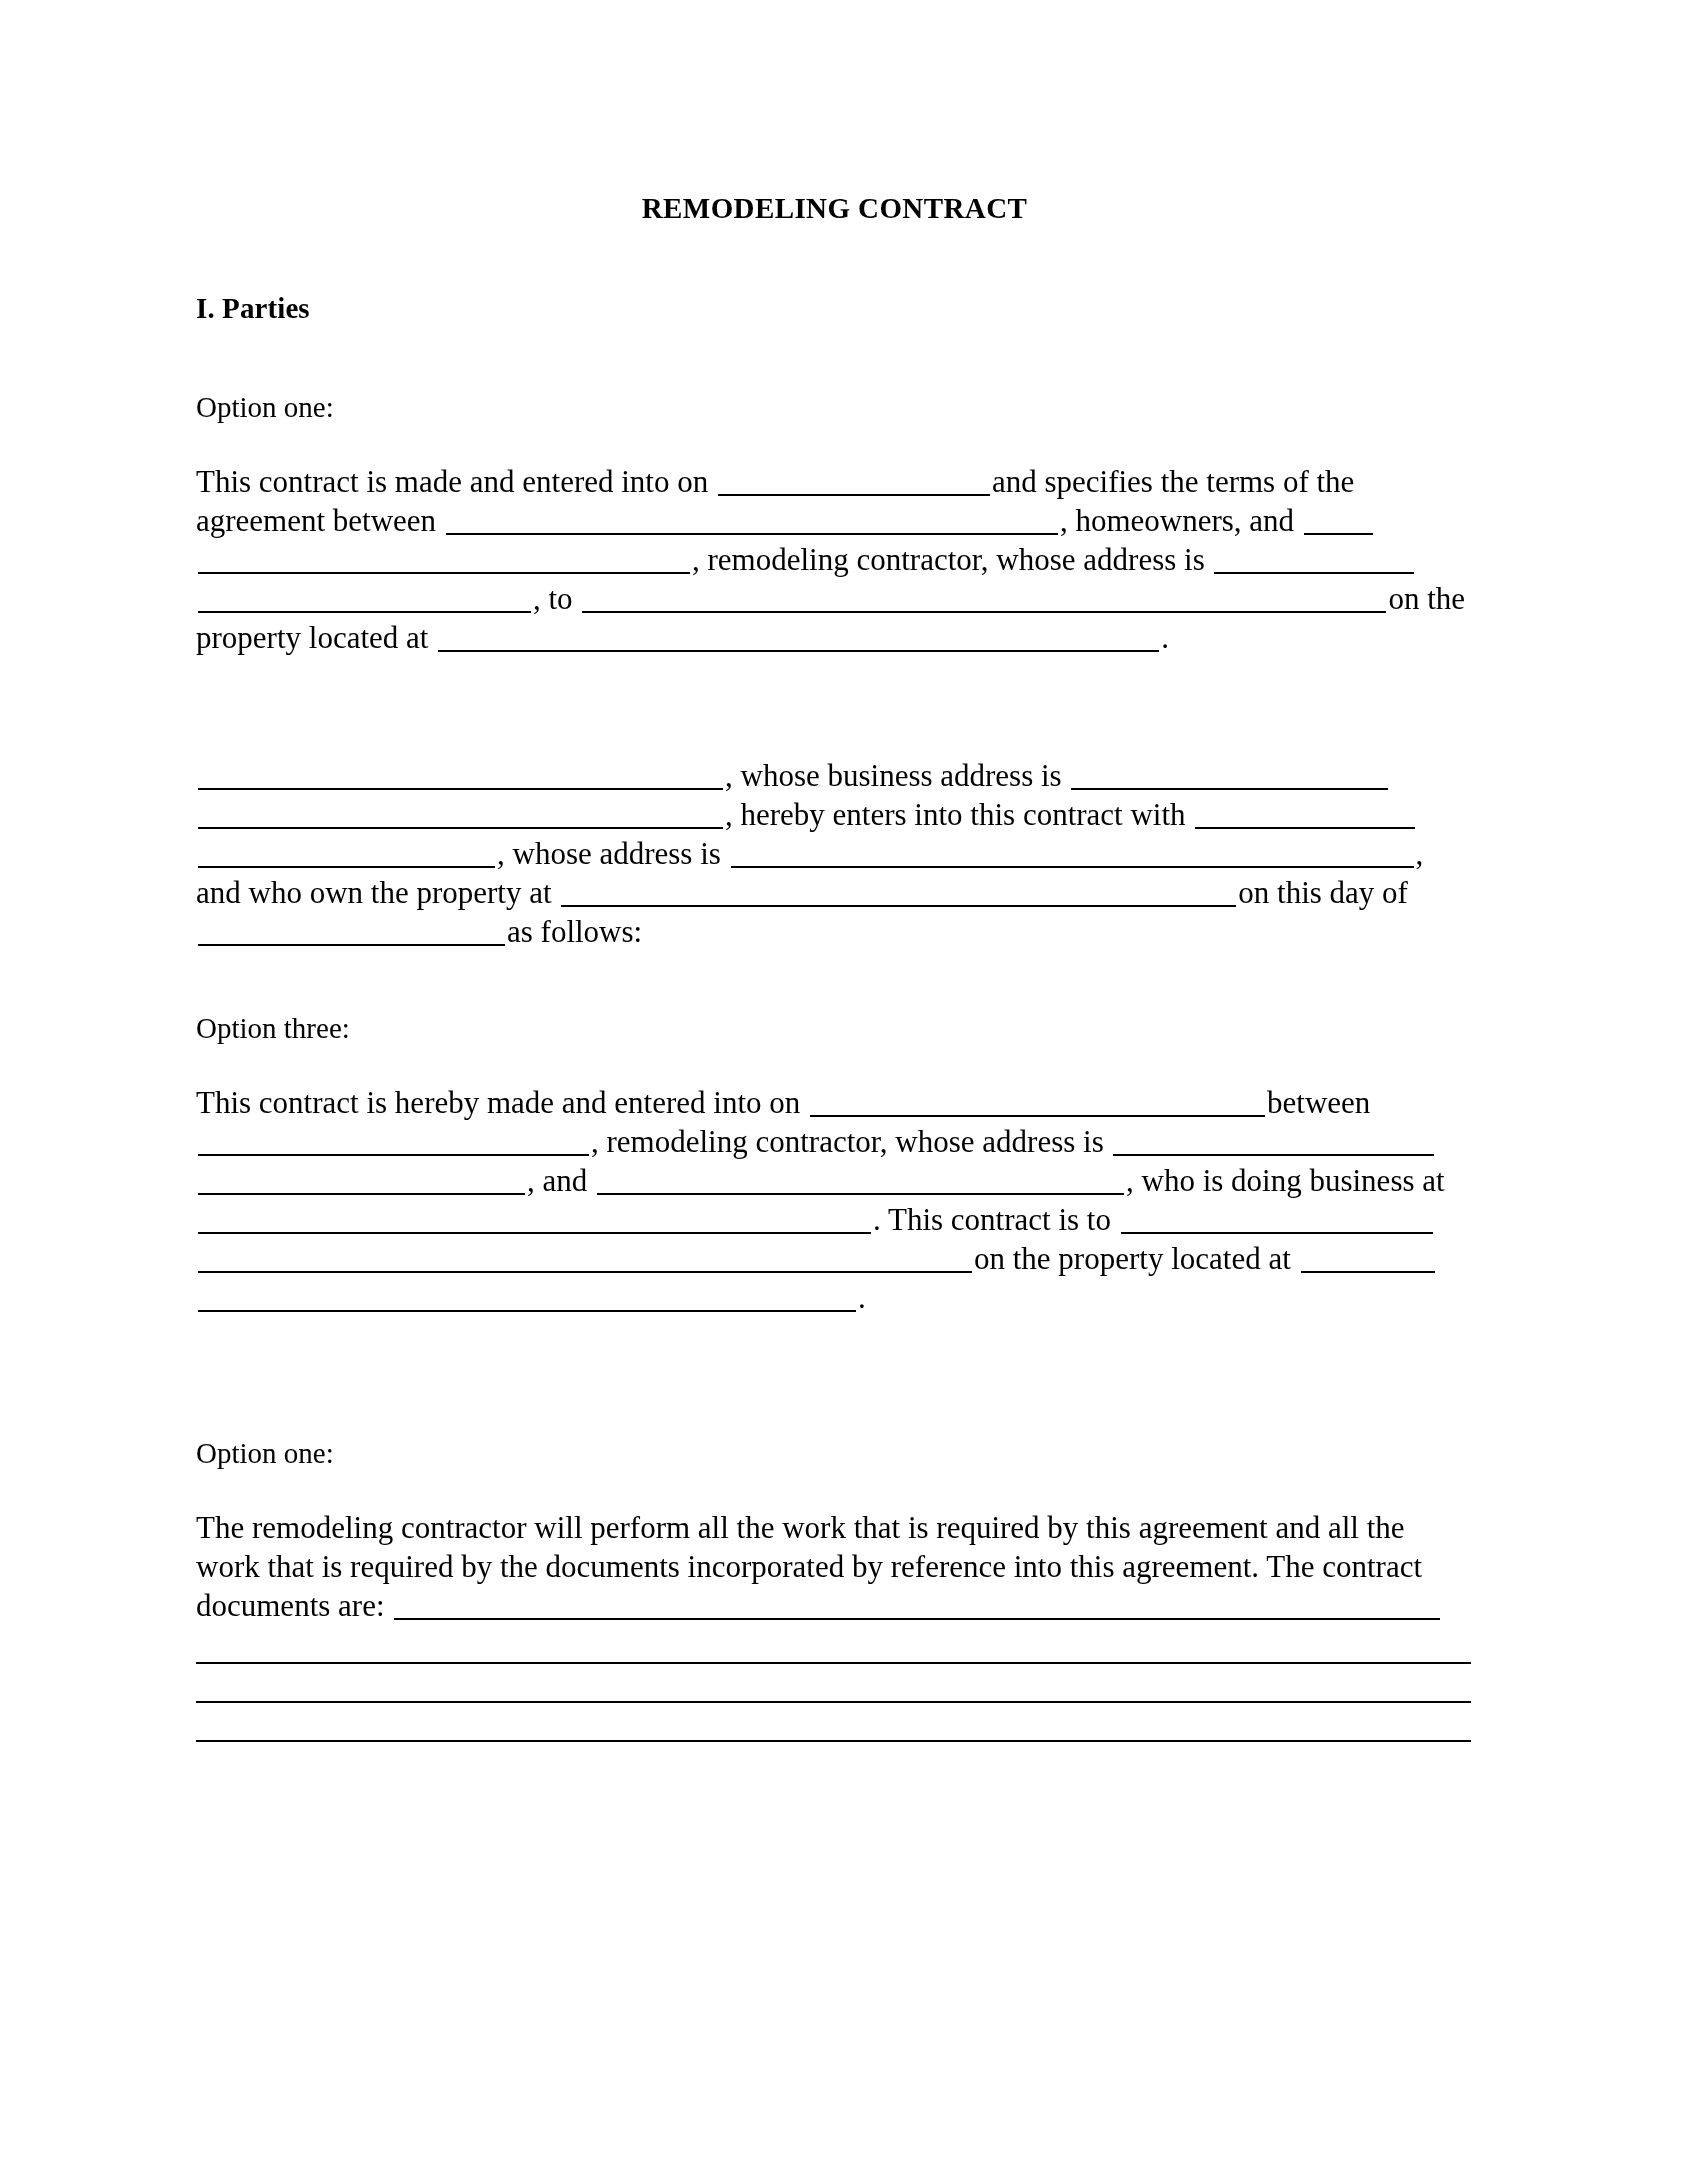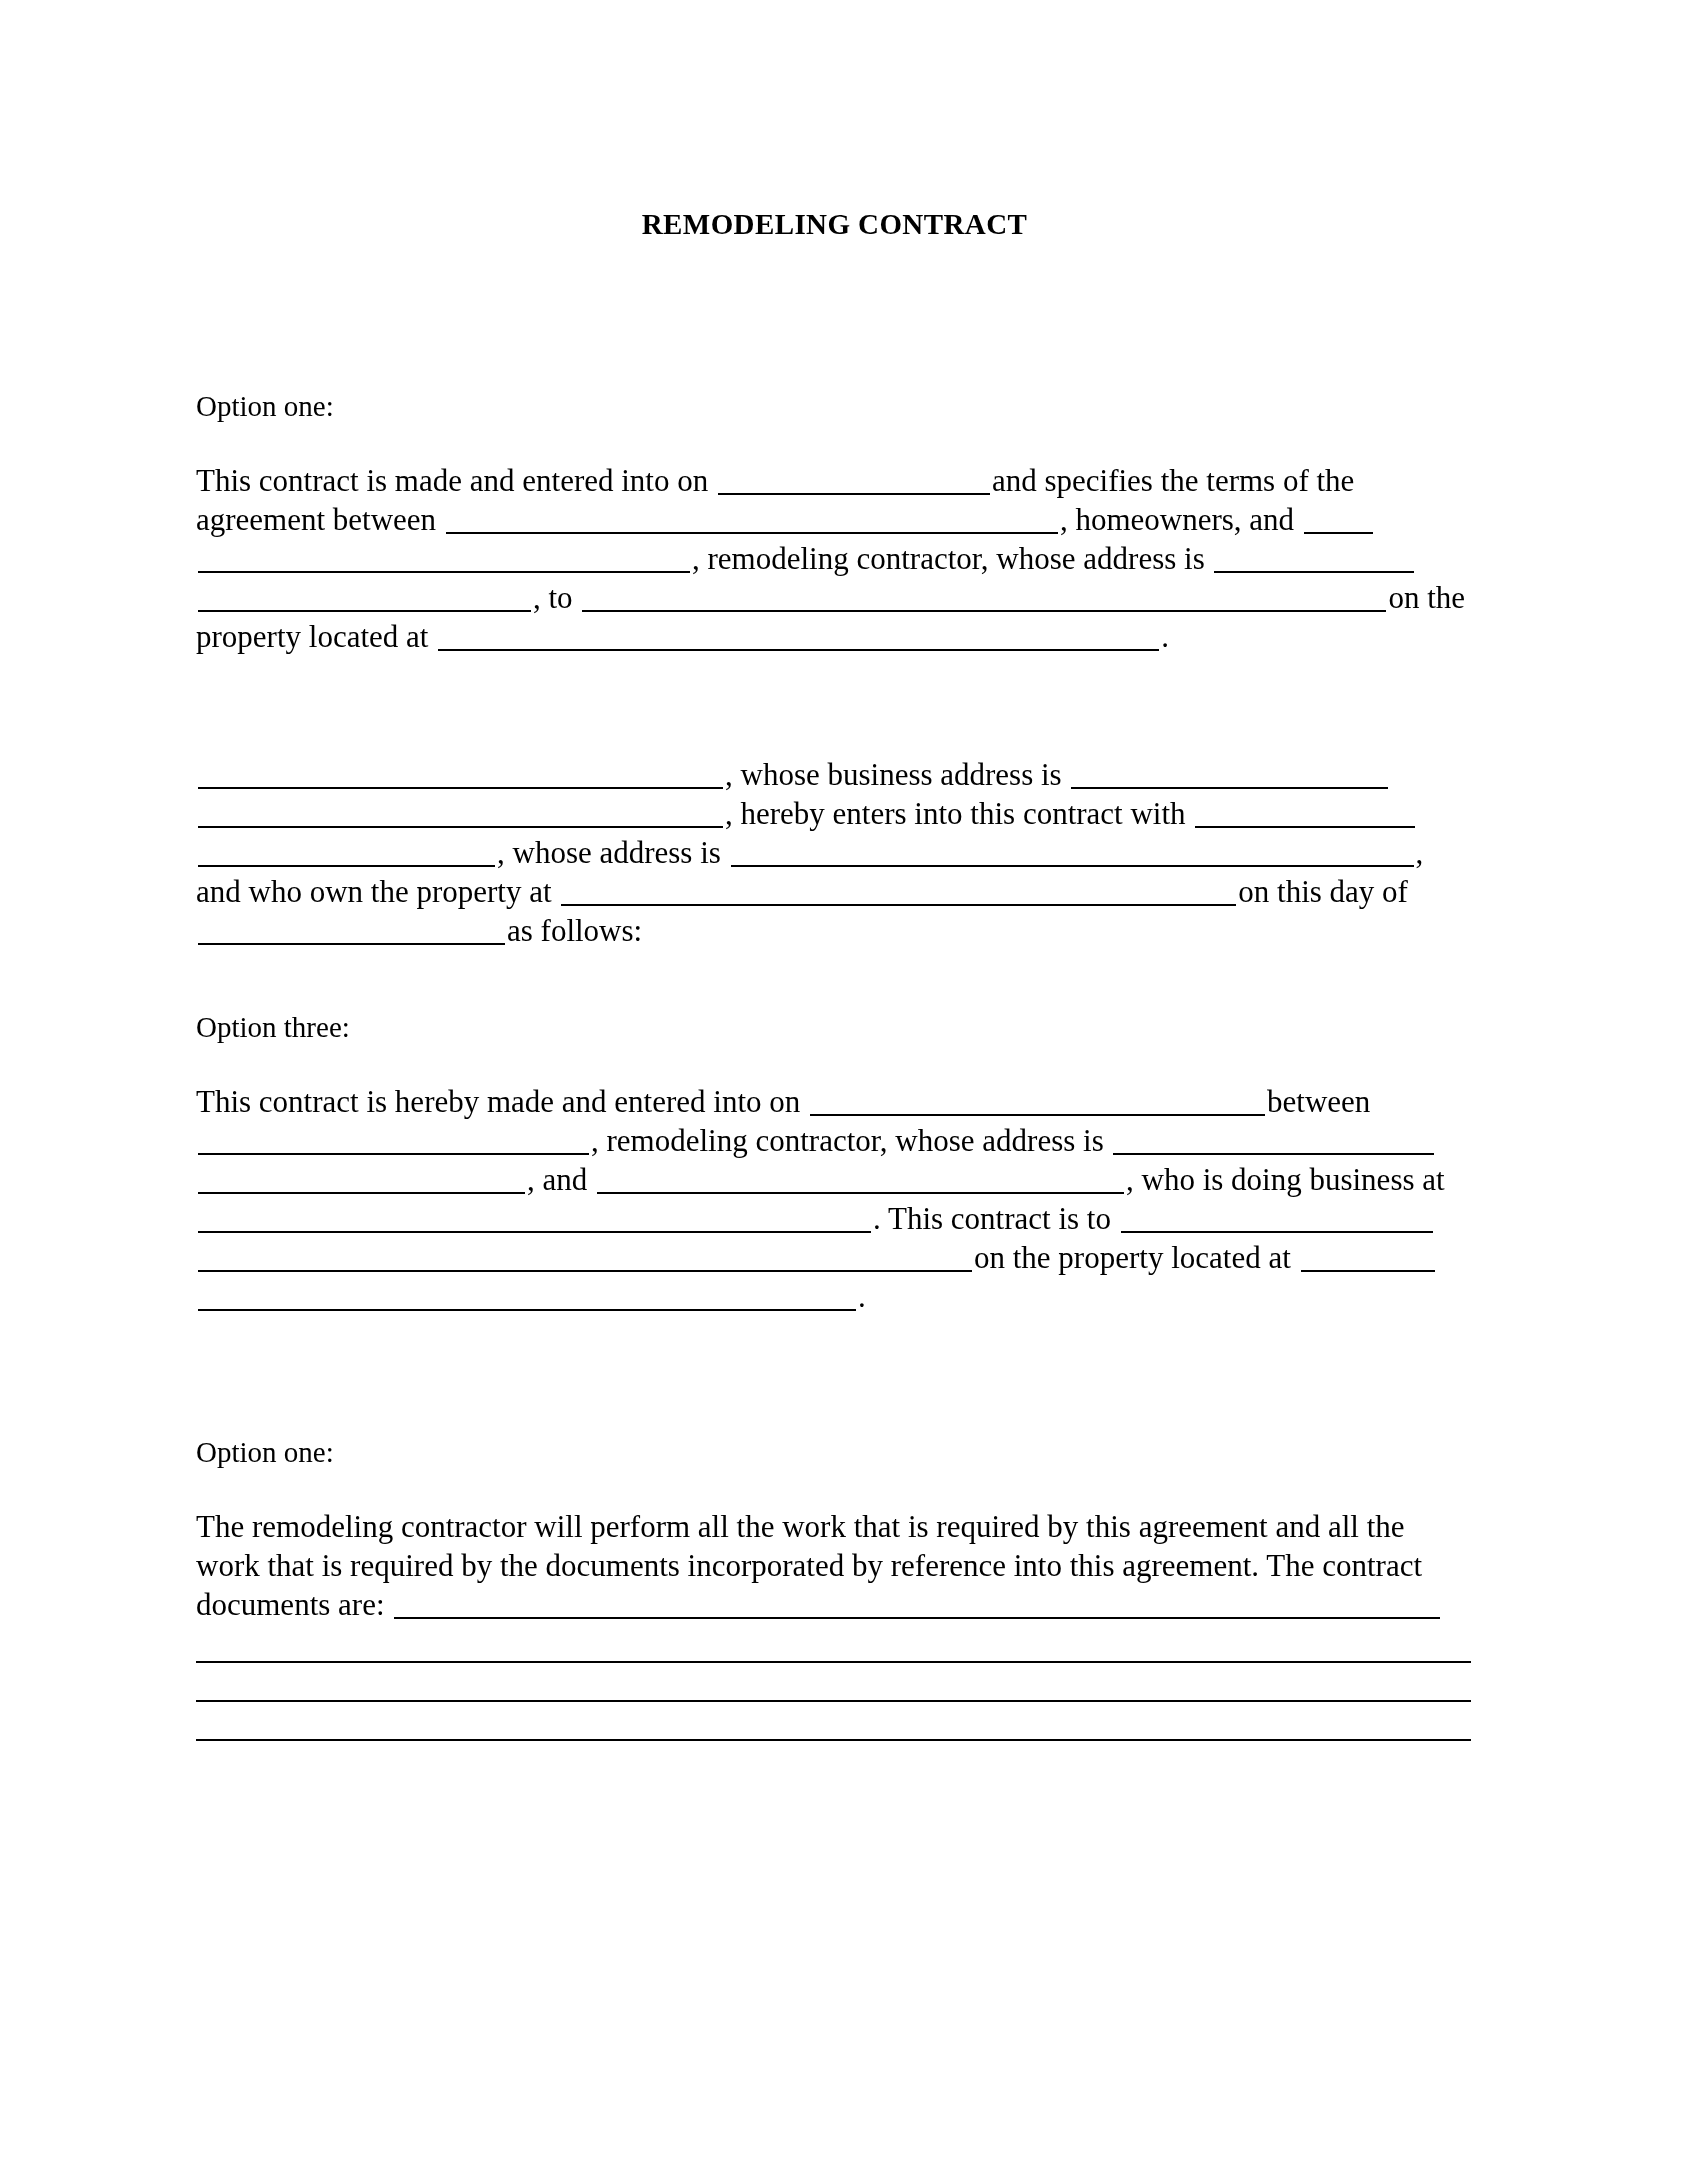--- a/index.html
+++ b/index.html
@@ -30,21 +30,21 @@
     left: 196px;
     top: 0;
     width: 1277px;
   }
 
   .doc-title {
     text-align: center;
     font-weight: bold;
     font-size: 29px;
     letter-spacing: 0.4px;
-    margin: 16px;
+    margin: 0;
     padding-top: 192px;
   }
 
   .section-heading {
     font-weight: bold;
     font-size: 29px;
     margin: 0;
     letter-spacing: 0.1px;
   }
 
@@ -101,20 +101,21 @@
 <body>
 
 <div class="page">
 
   <div class="content">
 
     <h1 class="doc-title">REMODELING CONTRACT</h1>
 
     <div class="sp-title-to-h1"></div>
 
+    <h2 class="section-heading">I. Parties</h2>
 
     <div class="sp-h1-to-opt1"></div>
 
     <p class="option-label">Option one:</p>
 
     <div class="sp-opt-to-body"></div>
 
     <p class="para"><span>This contract is made and entered into on</span>
       <span class="blank" style="width:272px"></span><span>and specifies the terms of the agreement between</span>
       <span class="blank" style="width:612px"></span><span>, homeowners, and</span>

